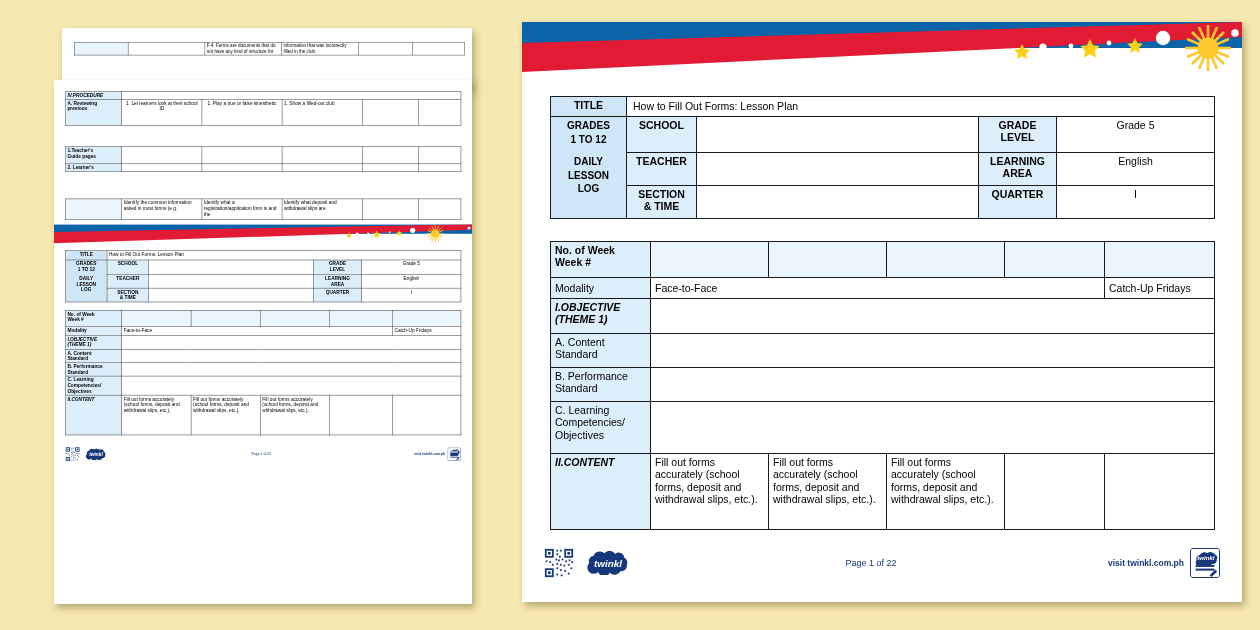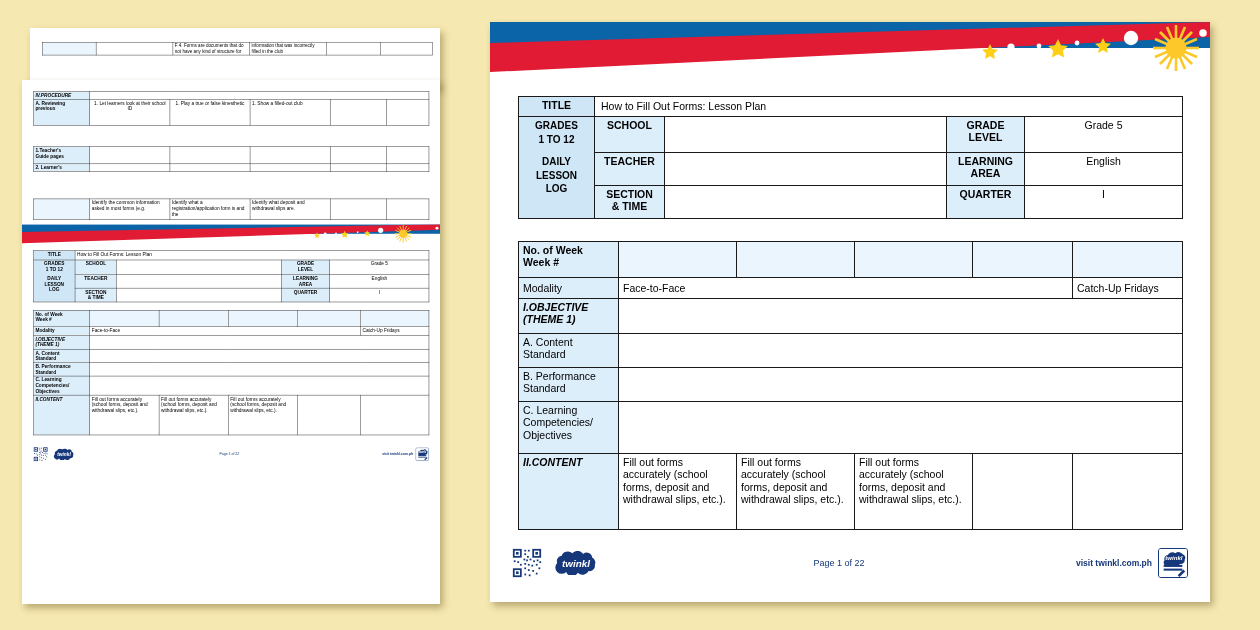--- a/index.html
+++ b/index.html
@@ -13,20 +13,21 @@
     background: #f5e8b0;
     position: relative;
   }
   .stage { position: absolute; inset: 0; }
 
   
   .sheet {
     position: absolute;
     background: #ffffff;
     box-shadow: 3px 4px 7px rgba(90,70,20,0.40);
+    margin-left: 32px;
   }
 
   
   #sheet-back-1 { left: 30px;  top: 28px;  width: 410px; height: 60px; }
   #sheet-back-2 { left: 22px;  top: 80px;  width: 418px; height: 524px; }
 
   
   #sheet-main   { left: 490px; top: 22px;  width: 720px; height: 580px; }
 
   

